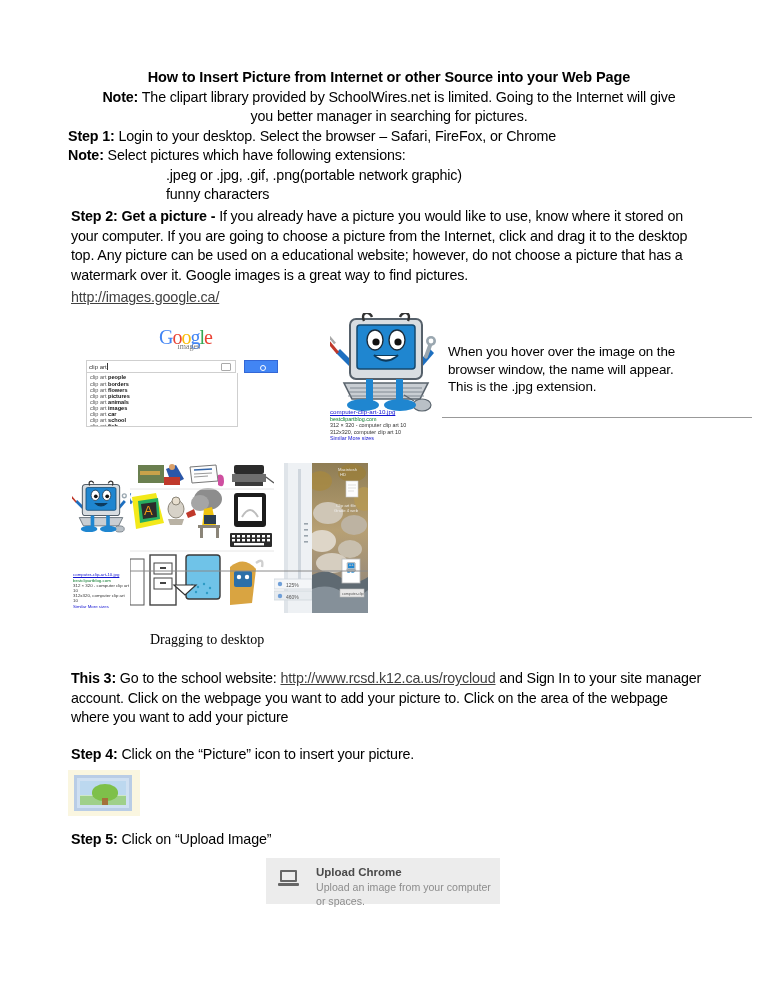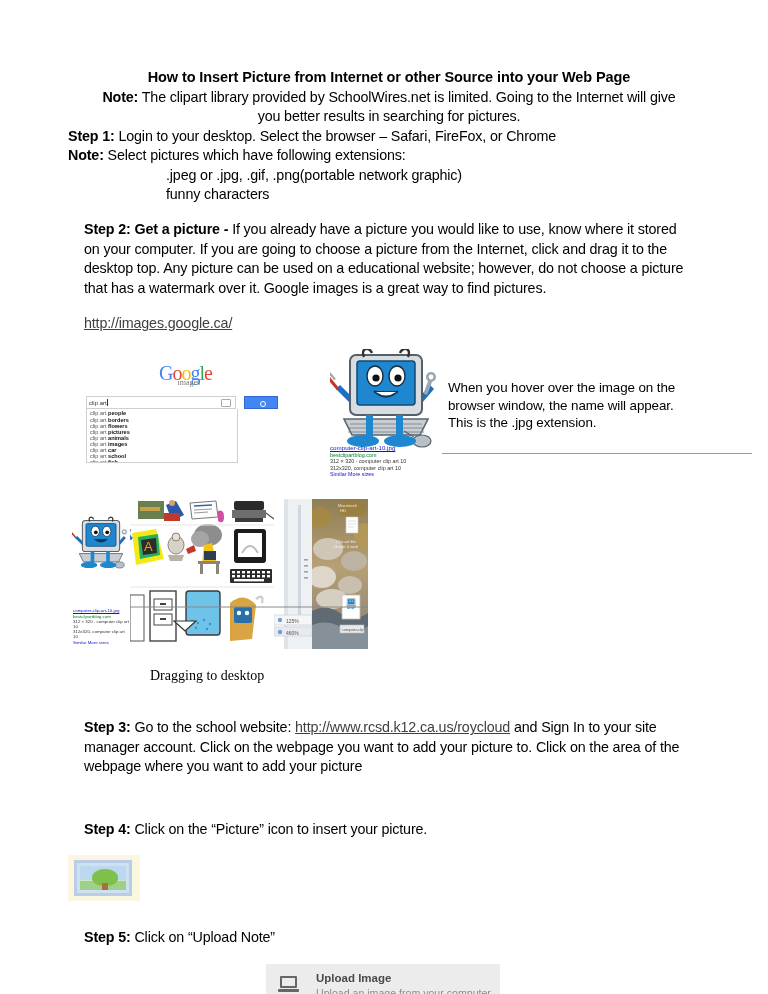--- a/index.html
+++ b/index.html
@@ -38,21 +38,21 @@
   }
   p.center { text-align: center; }
   .b { font-weight: bold; }
   .indent-1 { padding-left: 98px; }
   .indent-2 { padding-left: 98px; }
   a.doclink, .doclink {
     color: #404040;
     text-decoration: underline;
   }
   .para {
-    margin: 16px;
+    margin: 3px;
     font-size: 14.3px;
     line-height: 19.4px;
     letter-spacing: -0.15px;
   }
   .spacer-sm { height: 11px; }
   .spacer-md { height: 18px; }
 
   
   .fig1 {
     position: relative;
@@ -319,21 +319,21 @@
   }
 </style>
 </head>
 <body>
 
 <div class="page">
 
   <div class="doc-title">How to Insert Picture from Internet or other Source into your Web Page</div>
 
   <p class="body-line center"><span class="b">Note:</span><span> The clipart library provided by SchoolWires.net is limited. Going to the Internet will give</span></p>
-  <p class="body-line center">you better results in searching for pictures.</p>
+  <p class="body-line center">you better manager in searching for pictures.</p>
 
   <p class="body-line"><span class="b">Step 1:</span><span> Login to your desktop. Select the browser – Safari, FireFox, or Chrome</span></p>
 
   <p class="body-line"><span class="b">Note:</span><span> Select pictures which have following extensions:</span></p>
 
   <p class="body-line indent-1">.jpeg or .jpg, .gif, .png(portable network graphic)</p>
   <p class="body-line indent-2">funny characters</p>
 
   <p class="para"><span class="b">Step 2: Get a picture -</span><span> If you already have a picture you would like to use, know where it stored on your computer. If you are going to choose a picture from the Internet, click and drag it to the desktop top. Any picture can be used on a educational website; however, do not choose a picture that has a watermark over it. Google images is a great way to find pictures.</span></p>
   <p class="para"><a class="doclink" href="#">http://images.google.ca/</a></p>
@@ -640,42 +640,42 @@
       <rect x="28" y="126" width="24" height="8" fill="#e9e9e9" stroke="#bdbdbd" stroke-width="0.6"></rect>
       <text x="30" y="132" font-size="3.6" fill="#555" font-family="sans-serif">computer-clip</text>
       <line x1="0" y1="108" x2="56" y2="108" stroke="#8a8a8a" stroke-width="1"></line>
     </svg>
   </div>
 
   <div class="fig2-caption">Dragging to desktop</div>
 
   <div class="spacer-md"></div>
 
-  <p class="para"><span class="b">Step 3:</span><span> Go to the school website: </span><a class="doclink" href="#">http://www.rcsd.k12.ca.us/roycloud</a><span> and Sign In to your site manager account. Click on the webpage you want to add your picture to. Click on the area of the webpage where you want to add your picture</span></p>
+  <p class="para"><span class="b">This 3:</span><span> Go to the school website: </span><a class="doclink" href="#">http://www.rcsd.k12.ca.us/roycloud</a><span> and Sign In to your site manager account. Click on the webpage you want to add your picture to. Click on the area of the webpage where you want to add your picture</span></p>
 
   <div class="spacer-sm"></div>
 
   <p class="para"><span class="b">Step 4:</span><span> Click on the “Picture” icon to insert your picture.</span></p>
 
   <div class="pic-icon-wrap">
     <div class="pic-icon">
       <div class="pic-inner">
         <div class="pic-ground"></div>
         <div class="pic-tree-top"></div>
         <div class="pic-trunk"></div>
       </div>
     </div>
   </div>
 
   <div class="spacer-sm"></div>
 
-  <p class="para"><span class="b">Step 5:</span><span> Click on “Upload Note”</span></p>
+  <p class="para"><span class="b">Step 5:</span><span> Click on “Upload Image”</span></p>
 
   <div class="upload-panel">
     <div class="up-icon">
       <div class="up-screen"></div>
       <div class="up-base"></div>
     </div>
-    <div class="up-title">Upload Image</div>
+    <div class="up-title">Upload Chrome</div>
     <div class="up-sub">Upload an image from your computer or spaces.</div>
   </div>
 
 </div>
 
 </body></html>

